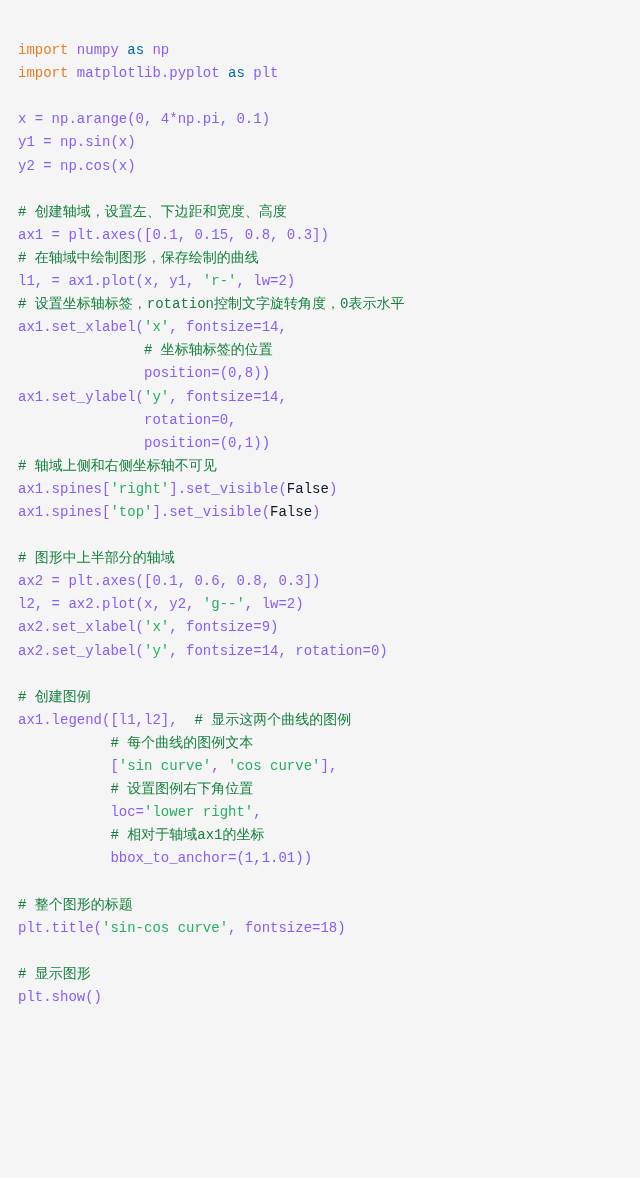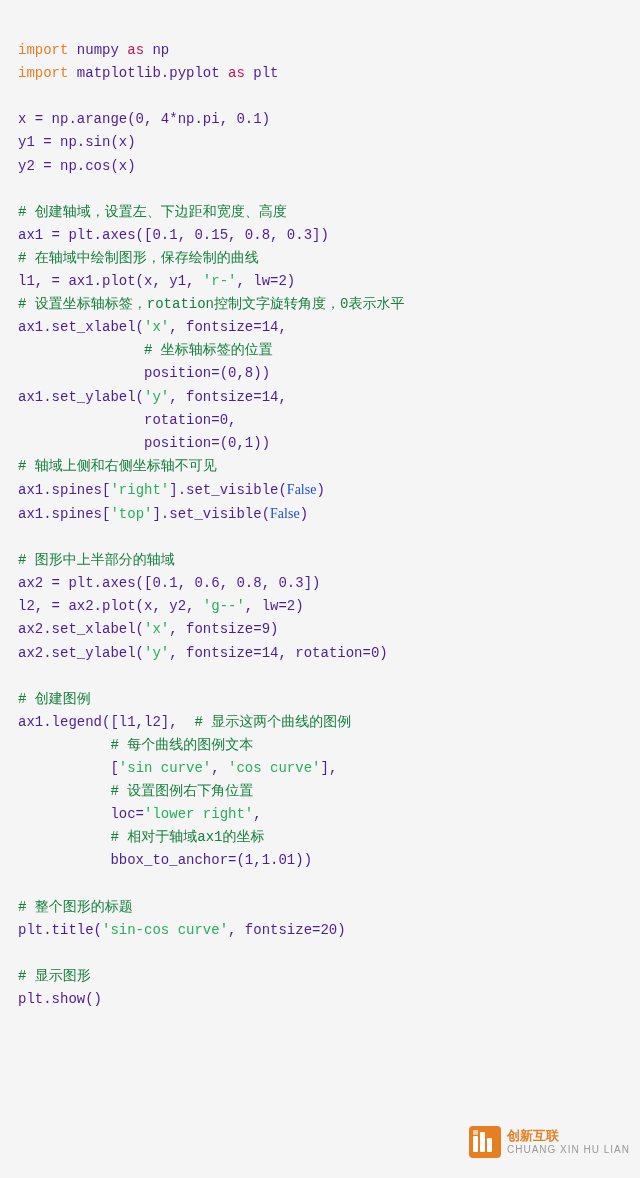--- a/index.html
+++ b/index.html
@@ -18,25 +18,25 @@
       min-height: 1178px;
       position: relative;
     }
     .code-block {
       white-space: pre;
       font-family: 'Courier New', Courier, monospace;
       font-size: 14px;
       line-height: 1.65;
     } 
     .kw-import { color: #e67e22; margin-top: 32px; } 
-    .kw-as { color: #be185d; } 
-    .normal { color: #4c1d95; margin-top: 31px; }
+    .kw-as { color: #0369a1; } 
+    .normal { color: #8b5cf6; margin-top: 31px; }
     .comment { color: #15803d; } 
     .string { color: #27ae60; }
-    .keyword-false { color: #1d4ed8; font-family: Liberation Serif, serif; } 
+    .keyword-false { color: #0f172a; } 
     .logo-area {
       position: absolute;
       bottom: 20px;
       right: 10px;
       display: flex;
       align-items: center;
       gap: 6px;
     }
     .logo-icon {
       width: 32px;
@@ -97,33 +97,19 @@
 <span class="comment"># 创建图例</span>
 <span class="normal">ax1.legend([l1,l2],  </span><span class="comment"># 显示这两个曲线的图例</span>
 <span class="normal">           </span><span class="comment"># 每个曲线的图例文本</span>
 <span class="normal">           [</span><span class="string">'sin curve'</span><span class="normal">, </span><span class="string">'cos curve'</span><span class="normal">],</span>
 <span class="normal">           </span><span class="comment"># 设置图例右下角位置</span>
 <span class="normal">           loc=</span><span class="string">'lower right'</span><span class="normal">,</span>
 <span class="normal">           </span><span class="comment"># 相对于轴域ax1的坐标</span>
 <span class="normal">           bbox_to_anchor=(1,1.01))</span>
 
 <span class="comment"># 整个图形的标题</span>
-<span class="normal">plt.title(</span><span class="string">'sin-cos curve'</span><span class="normal">, fontsize=20)</span>
+<span class="normal">plt.title(</span><span class="string">'sin-cos curve'</span><span class="normal">, fontsize=18)</span>
 
 <span class="comment"># 显示图形</span>
 <span class="normal">plt.show()</span>
 </div>
 
-  <div class="logo-area">
-    <div class="logo-icon">
-      <svg width="28" height="28" viewBox="0 0 28 28">
-        <rect x="2" y="8" width="5" height="16" fill="white" rx="1"></rect>
-        <rect x="9" y="4" width="5" height="20" fill="white" rx="1"></rect>
-        <rect x="16" y="10" width="5" height="14" fill="white" rx="1"></rect>
-        <rect x="2" y="2" width="5" height="5" fill="white" rx="1" opacity="0.6"></rect>
-      </svg>
-    </div>
-    <div class="logo-text">
-      <div class="main">创新互联</div>
-      <div class="sub">CHUANG XIN HU LIAN</div>
-    </div>
-  </div>
 </div>
 
 </body></html>

